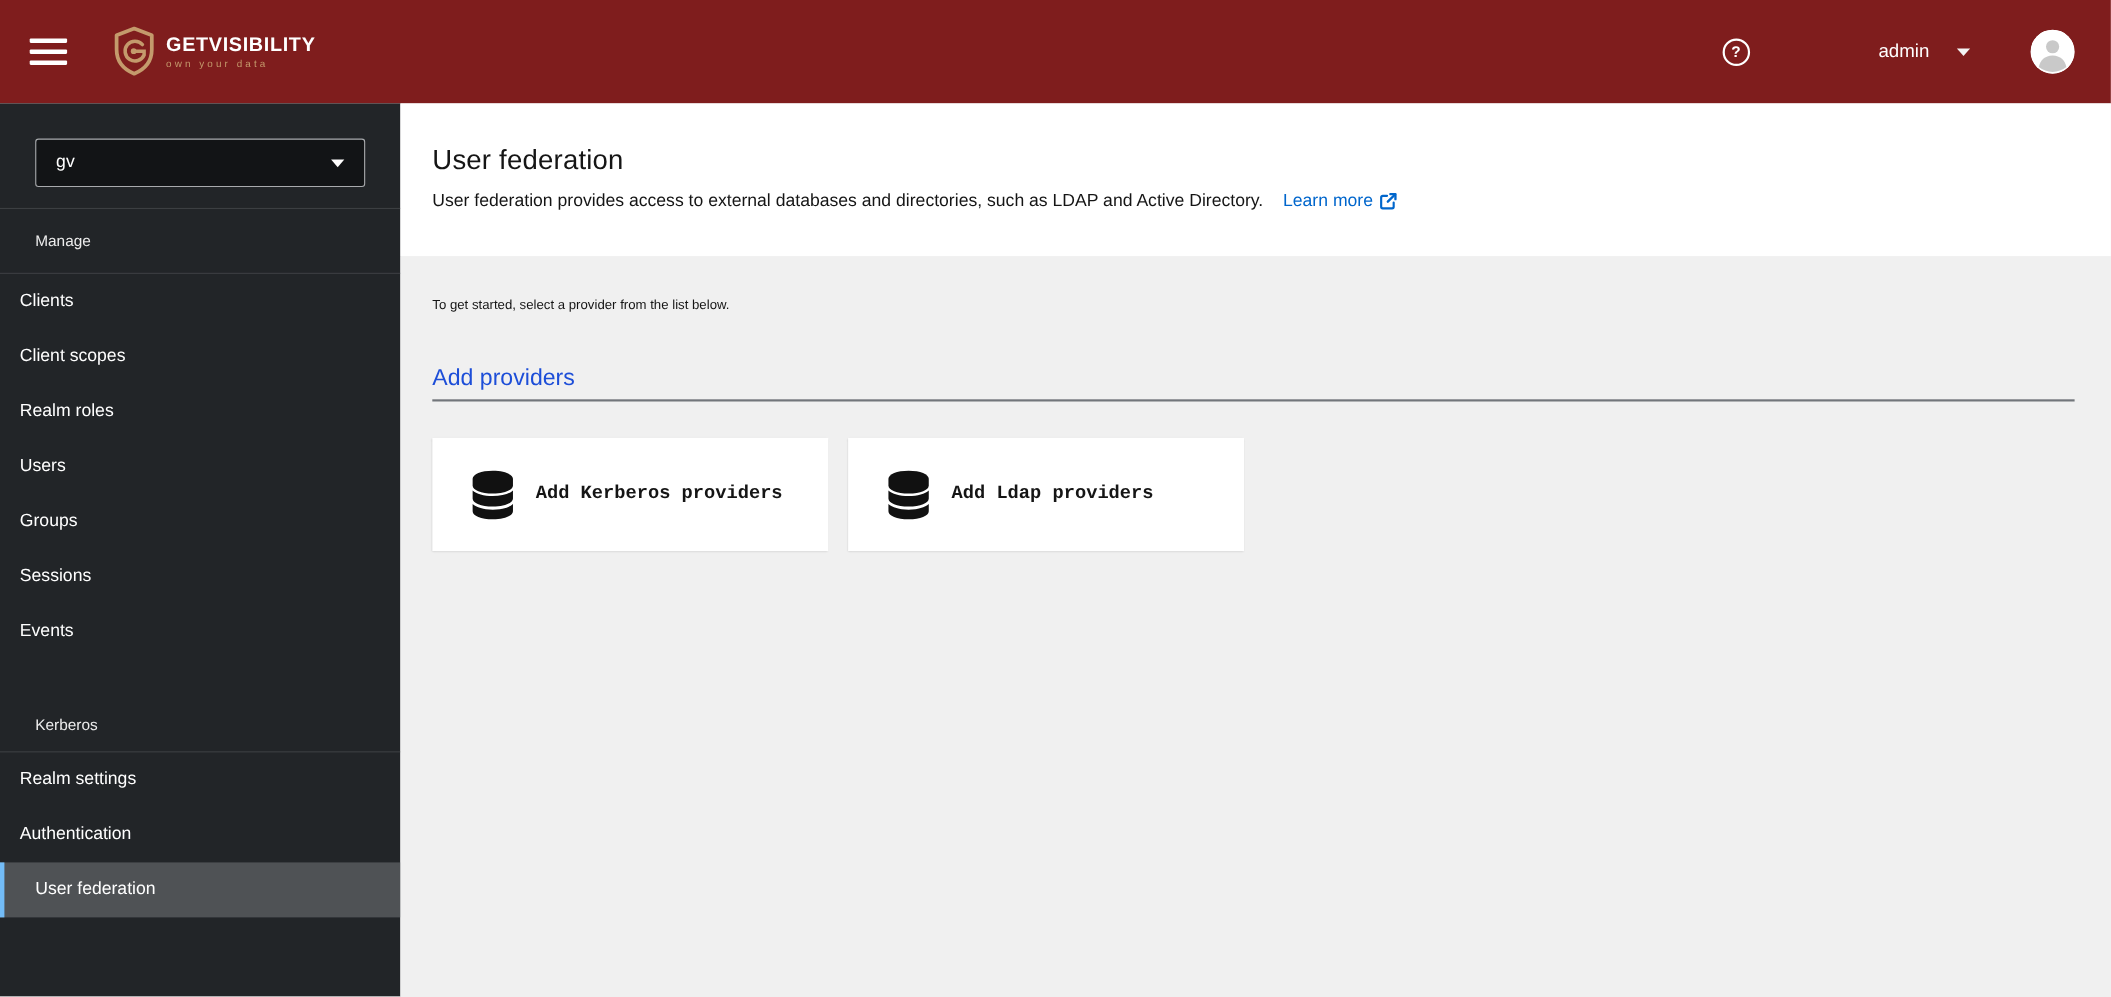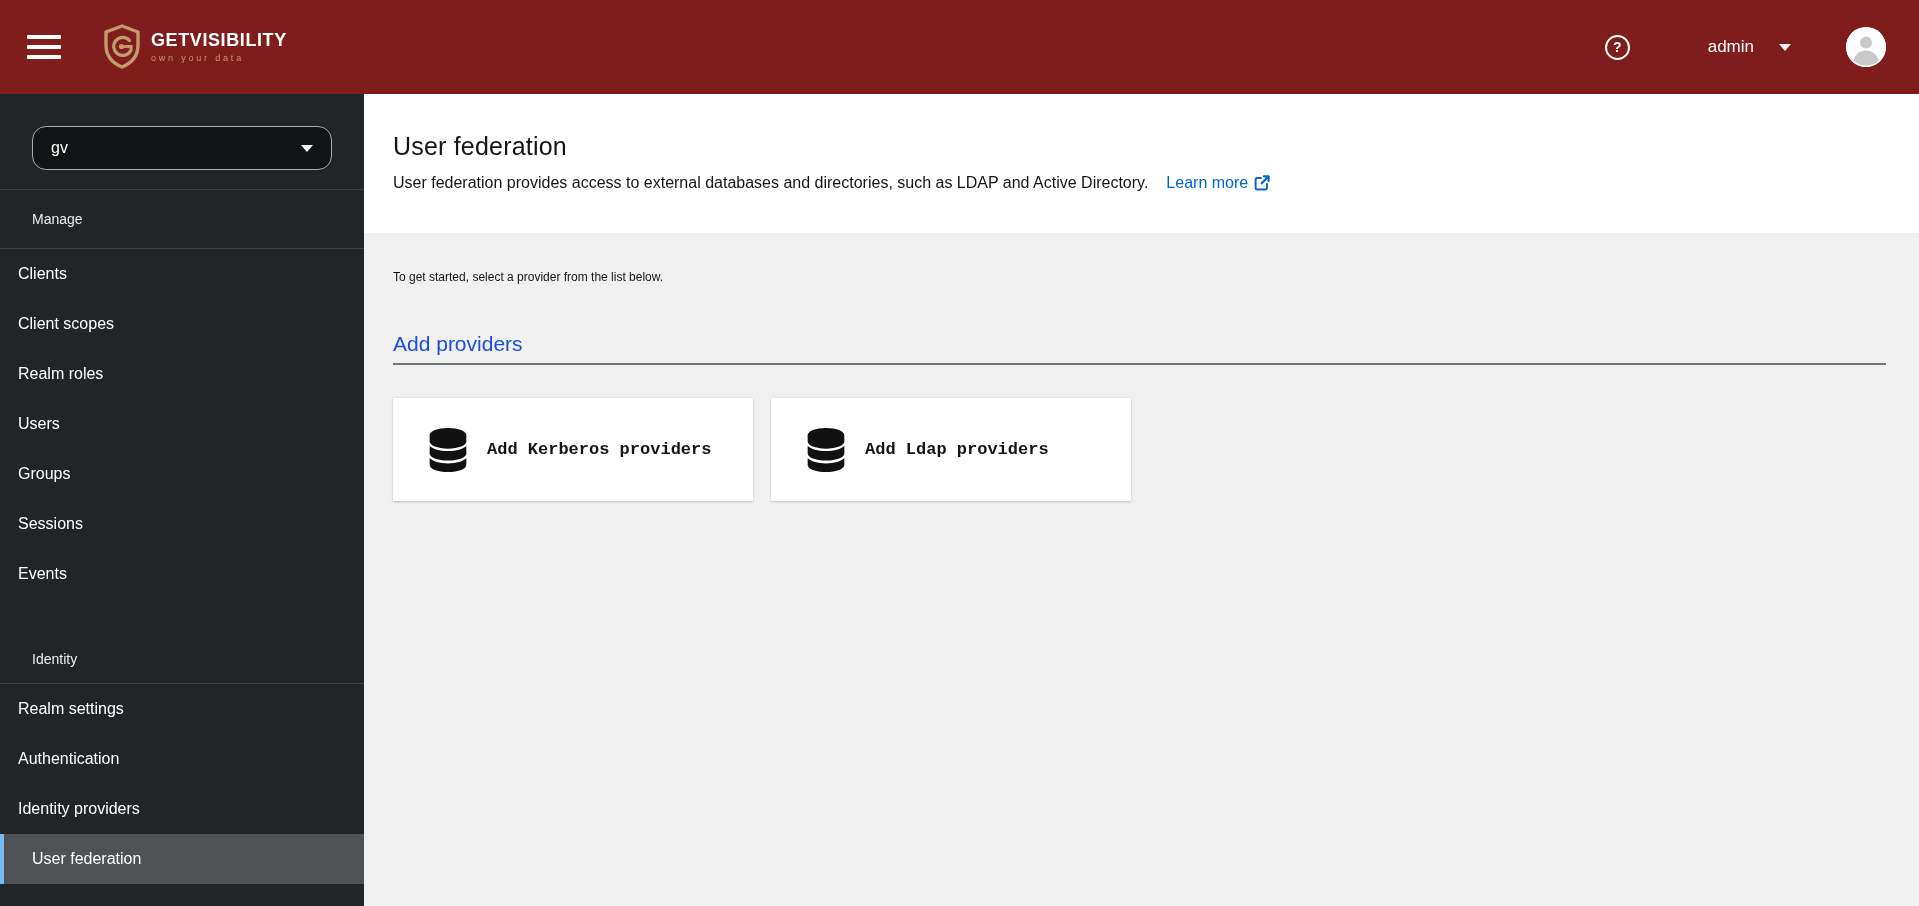--- a/index.html
+++ b/index.html
@@ -33,21 +33,21 @@
   .brand-tagline { font-size: 9px; color: #c49a6c; letter-spacing: 2.8px; margin-top: 4px; }
 
   .mast-spacer { flex: 1; }
   .help-btn {
     width: 25px; height: 25px; border-radius: 50%;
     border: 2px solid #fff;
     display: flex; align-items: center; justify-content: center;
     font-size: 14px; font-weight: bold; color: #fff;
     cursor: pointer;
   }
-  .user-menu { display: flex; align-items: center; margin-left: 78px; cursor: pointer; }
+  .user-menu { display: flex; align-items: center; margin-left: 117px; cursor: pointer; }
   .user-name { font-size: 17px; color: #fff; }
   .caret-down {
     width: 0; height: 0; margin-left: 25px;
     border-left: 6px solid transparent;
     border-right: 6px solid transparent;
     border-top: 7px solid #f4f4f4;
   }
   .avatar {
     width: 40px; height: 40px; border-radius: 50%;
     background: #fff; overflow: hidden;
@@ -63,21 +63,21 @@
     width: 364px; flex: none;
     background: #222528;
     color: #fff;
     display: flex; flex-direction: column;
   }
   .realm-wrap { padding: 32px 32px 19px 32px; border-bottom: 1px solid #3c3f42; }
   .realm-select {
     height: 44px;
     background: #121416;
     border: 1px solid #a8aaad;
-    border-radius: 14px;
+    border-radius: 3px;
     display: flex; align-items: center;
     padding: 0 18px;
     font-size: 16px; color: #fff;
     cursor: pointer;
   }
   .realm-caret {
     width: 0; height: 0; margin-left: auto;
     border-left: 6px solid transparent;
     border-right: 6px solid transparent;
     border-top: 7px solid #fff;
@@ -193,25 +193,24 @@
     <div class="nav-section-label manage">Manage</div>
 
     <div class="nav-item">Clients</div>
     <div class="nav-item">Client scopes</div>
     <div class="nav-item">Realm roles</div>
     <div class="nav-item">Users</div>
     <div class="nav-item">Groups</div>
     <div class="nav-item">Sessions</div>
     <div class="nav-item">Events</div>
 
-    <div class="nav-section-label configure">Identity</div>
+    <div class="nav-section-label configure">Kerberos</div>
 
     <div class="nav-item">Realm settings</div>
     <div class="nav-item">Authentication</div>
-    <div class="nav-item">Identity providers</div>
     <div class="nav-item selected">User federation</div>
   </nav>
 
   <main class="main">
 
     <section class="page-header">
       <h1 class="page-title">User federation</h1>
       <div class="page-desc-row">
         <span>User federation provides access to external databases and directories, such as LDAP and Active Directory.</span>
         <a class="learn-more">

